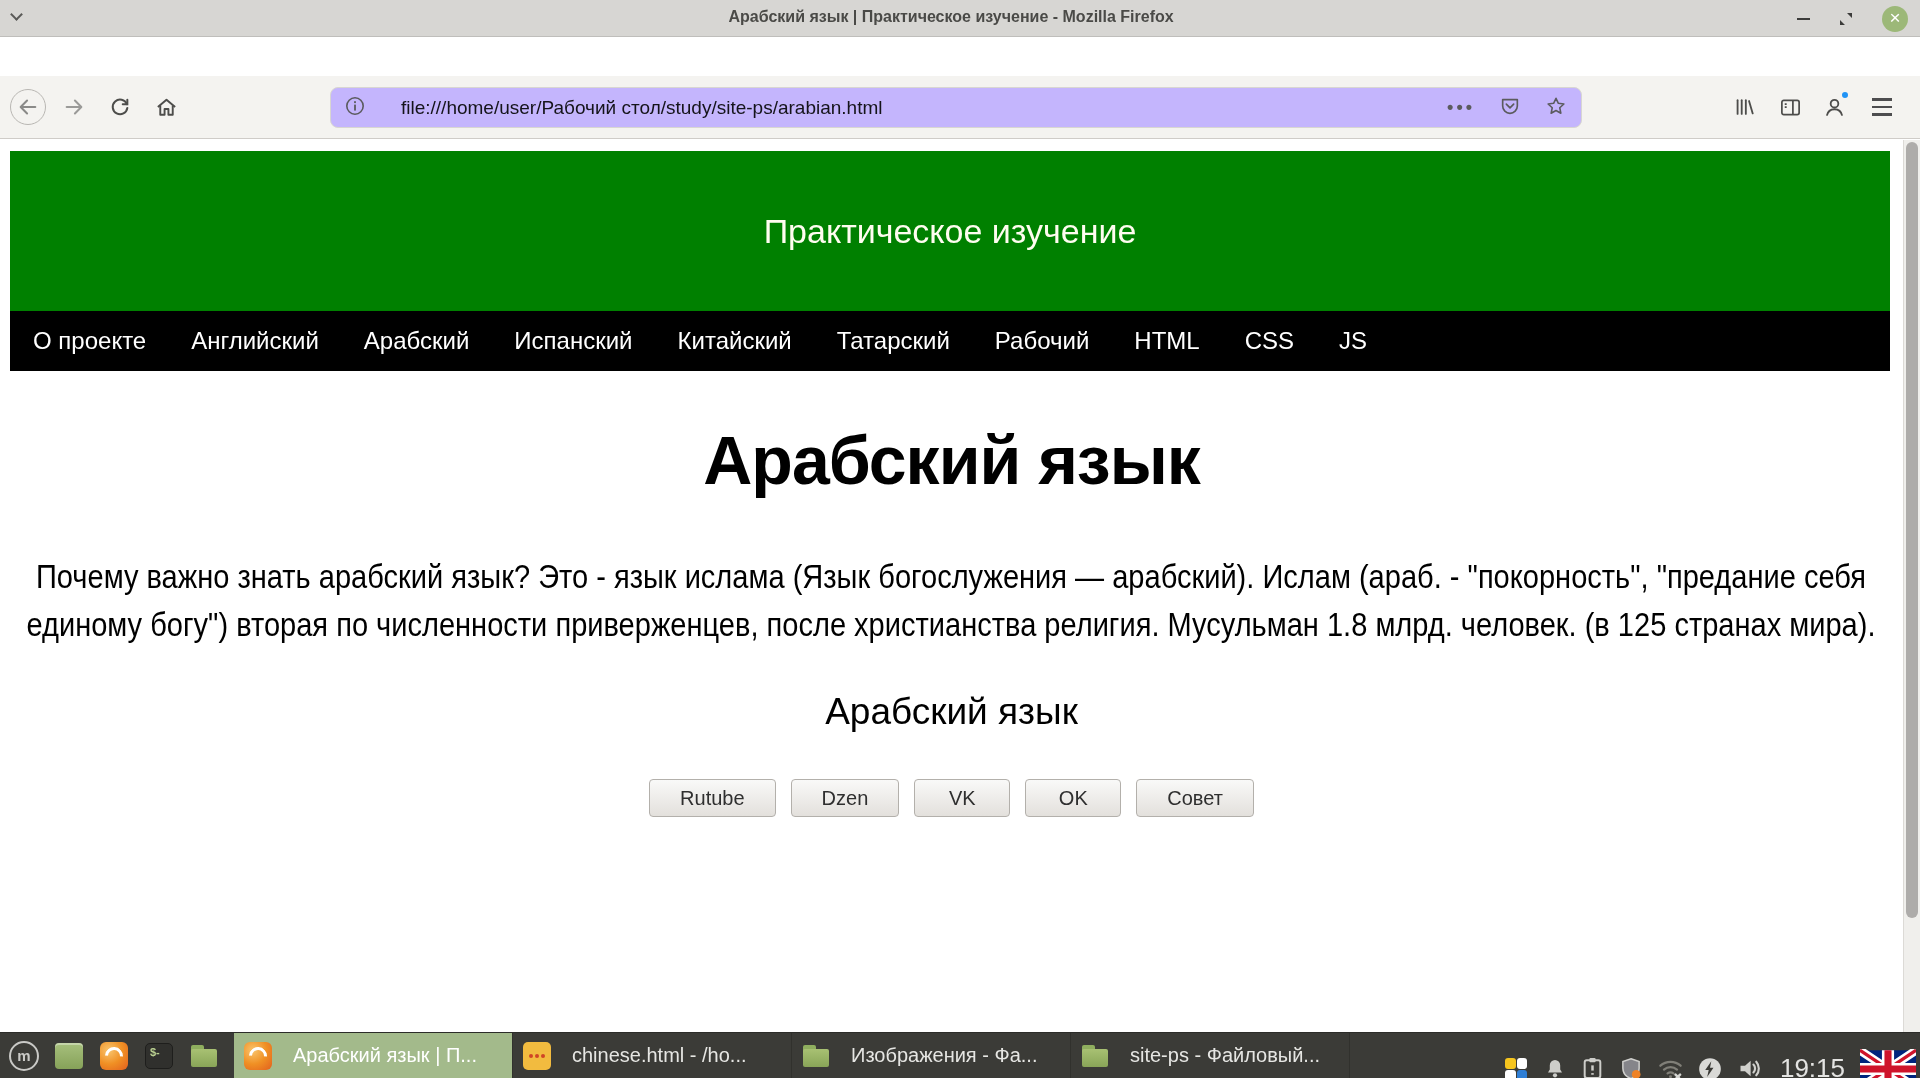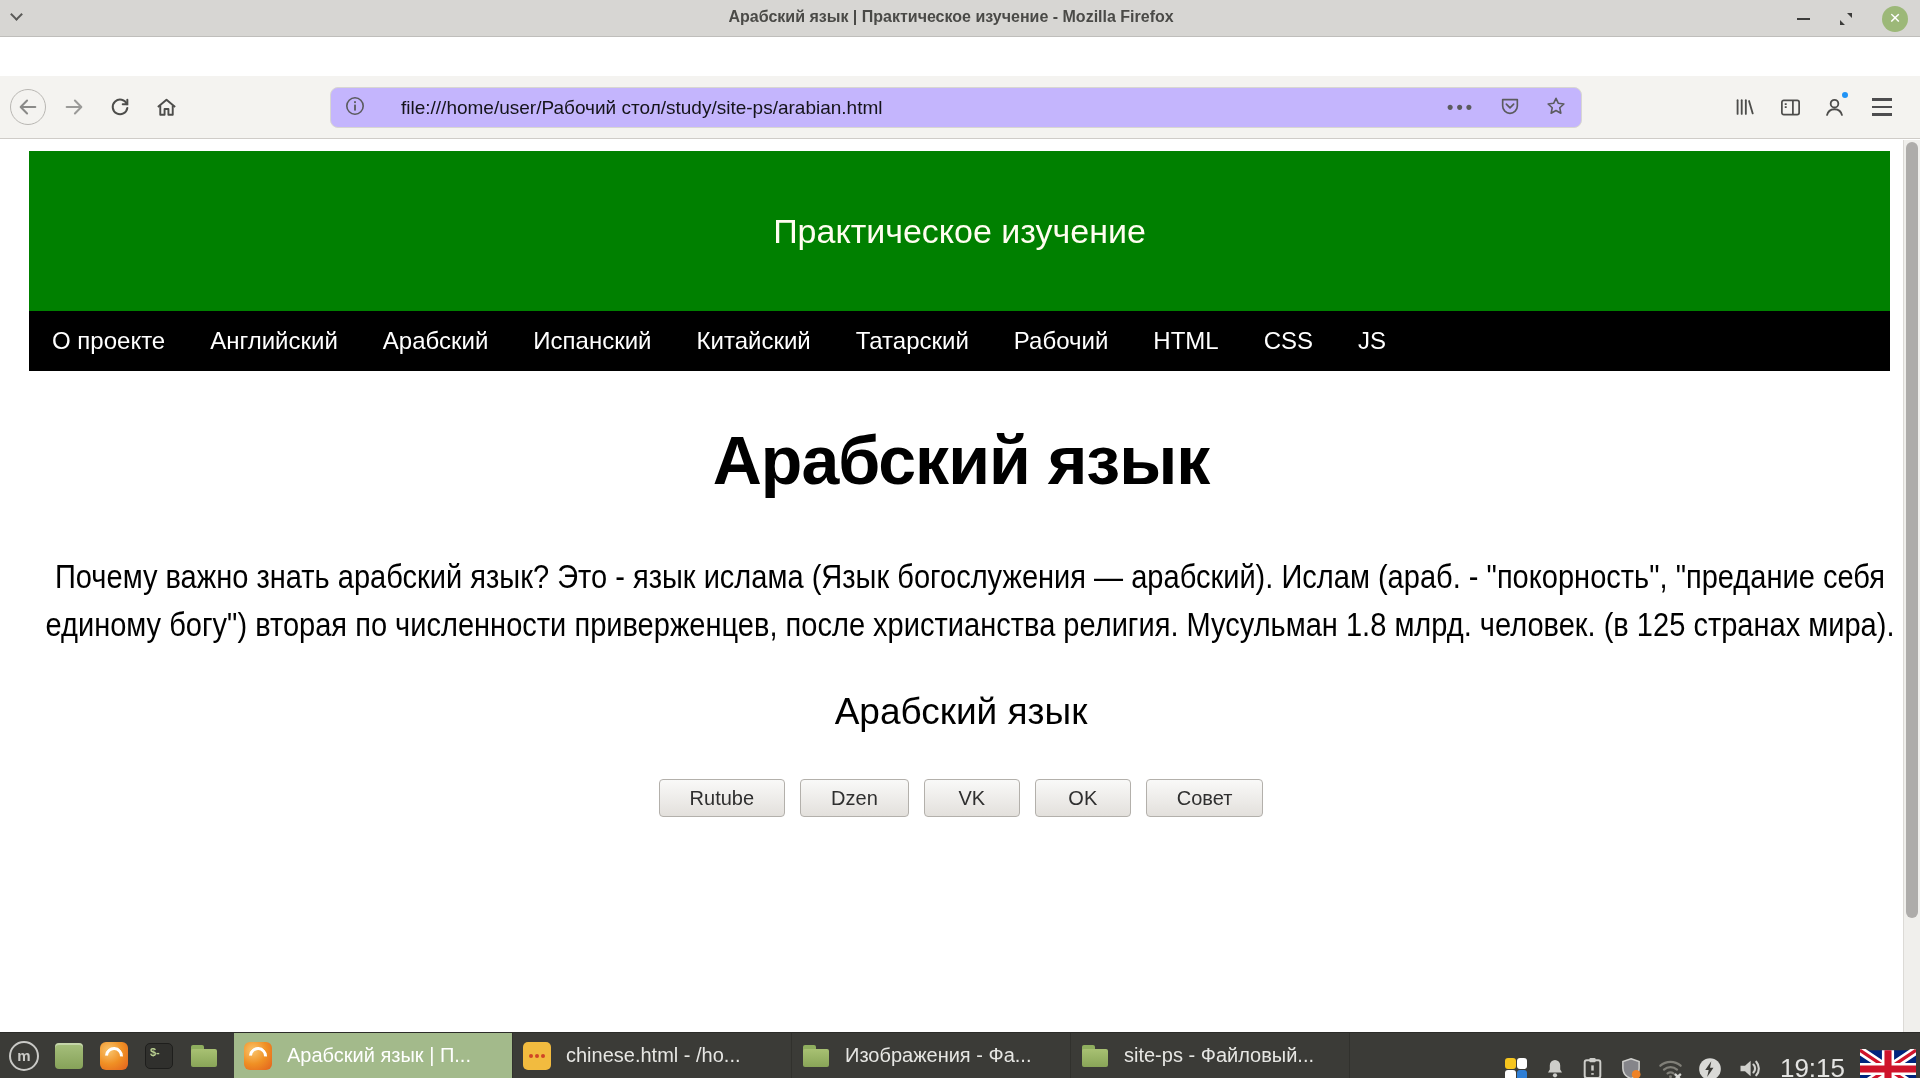--- a/index.html
+++ b/index.html
@@ -40,21 +40,21 @@
   .btn-library { left:1726px; } .btn-sidebar { left:1772px; } .btn-account { left:1816px; position:absolute; } .btn-menu { left:1864px; }
   .account-wrap { position:absolute; top:13px; width:36px; height:36px; display:flex; align-items:center; justify-content:center; }
   .blue-dot { position:absolute; right:2px; top:1px; width:10px; height:10px; border-radius:50%; background:#2093f5; border:2px solid #f4f3f0; }
   .hamburger { display:flex; flex-direction:column; gap:5px; }
   .hamburger i { display:block; width:20px; height:2.4px; background:#4d4d4f; }
 
   
   .viewport { position:absolute; top:140px; left:0; width:1920px; height:892px; background:#fff; }
   .scrollbar { position:absolute; right:0; top:0; width:17px; height:100%; background:#f0efec; border-left:1px solid #dcdad6; }
   .scroll-thumb { position:absolute; left:2px; right:2px; top:2px; height:87%; background:#aeacaa; border-radius:8px; }
-  .content { position:absolute; left:0; top:0; width:1903px; height:100%; overflow:hidden;padding-left:19px; }
+  .content { position:absolute; left:0; top:0; width:1903px; height:100%; overflow:hidden; }
 
   .banner { margin:11px 13px 0 10px; height:160px; display:flex; align-items:center; justify-content:center; background:#008000; }
   .banner-title { font-size:34px; color:#fffdf0; }
 
   .sitenav { margin:0 13px 0 10px; height:60px; background:#000; display:flex; align-items:center; gap:45px; padding-left:23px; }
   .sitenav a { color:#fff; font-size:24px; text-decoration:none; white-space:nowrap; }
 
   .page-h1 { margin-top:50px; text-align:center; font-size:68px; font-weight:bold; color:#000; letter-spacing:-1px; }
   .para-wrap { width:2136px; margin-left:-117px; margin-top:54px; transform:scaleX(0.88); transform-origin:center top; }
   .para-wrap p { font-size:33px; line-height:48px; text-align:center; color:#000; }
@@ -73,21 +73,21 @@
   .app-icon { width:28px; height:28px; border-radius:6px; position:relative; flex:none; }
   .app-icon.firefox { background:radial-gradient(circle at 32% 30%, #f9c56e 0%, #f09024 50%, #e25f1e 100%); }
   .app-icon.firefox::after { content:""; position:absolute; inset:5px; border:3px solid #fff; border-radius:50%; border-left-color:transparent; border-bottom-color:transparent; transform:rotate(-42deg); }
   .app-icon.text-editor { background:#f2bb3f; border-radius:5px; }
   .app-icon.text-editor::after { content:""; position:absolute; left:6px; top:12px; width:4px; height:4px; border-radius:50%; background:#d04526; box-shadow:6px 0 0 #d04526, 12px 0 0 #d04526; }
   .app-icon.folder { background:transparent; border-radius:0; height:26px; }
   .app-icon.folder::before { content:""; position:absolute; top:2px; left:1px; width:13px; height:7px; background:#8fae5e; border-radius:2px 2px 0 0; }
   .app-icon.folder::after { content:""; position:absolute; top:6px; left:1px; right:1px; bottom:2px; background:linear-gradient(#a8c173,#89a558); border-radius:2px; }
 
   .win-list { display:flex; height:100%; margin-left:14px; }
-  .win-btn { width:279px; height:100%; display:flex; align-items:center; gap:15px; padding:0 10px; background:transparent; border:none; border-right:1px solid #31312d; color:#e6e6e3; font-family:"Liberation Sans",sans-serif; font-size:20px; }
+  .win-btn { width:279px; height:100%; display:flex; align-items:center; gap:21px; padding:0 10px; background:transparent; border:none; border-right:1px solid #31312d; color:#e6e6e3; font-family:"Liberation Sans",sans-serif; font-size:20px; }
   .win-btn.active { background:#a3ba8b; color:#ffffff; }
   .win-label { white-space:nowrap; overflow:hidden; text-overflow:ellipsis; text-align:left; }
 
   .tray { margin-left:auto; display:flex; align-items:center; gap:13px;margin-top:26px; }
   .tray-icon { display:flex; align-items:center; justify-content:center; }
   .clock { color:#e3e3e1; font-size:26px; margin:0 2px 0 4px; }
   .flag svg { display:block; }
 </style>
 </head>
 <body>

